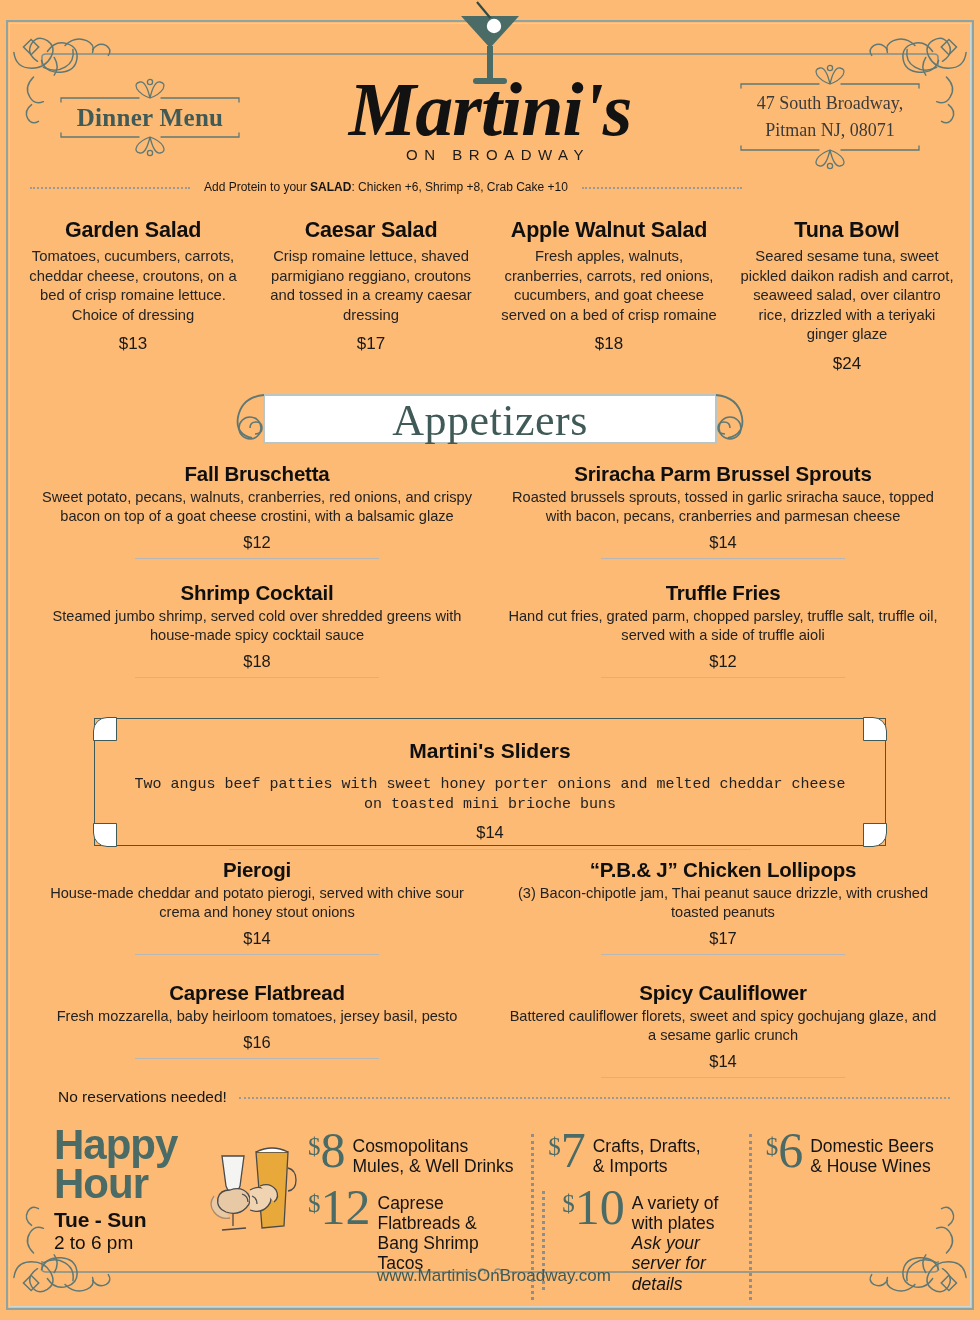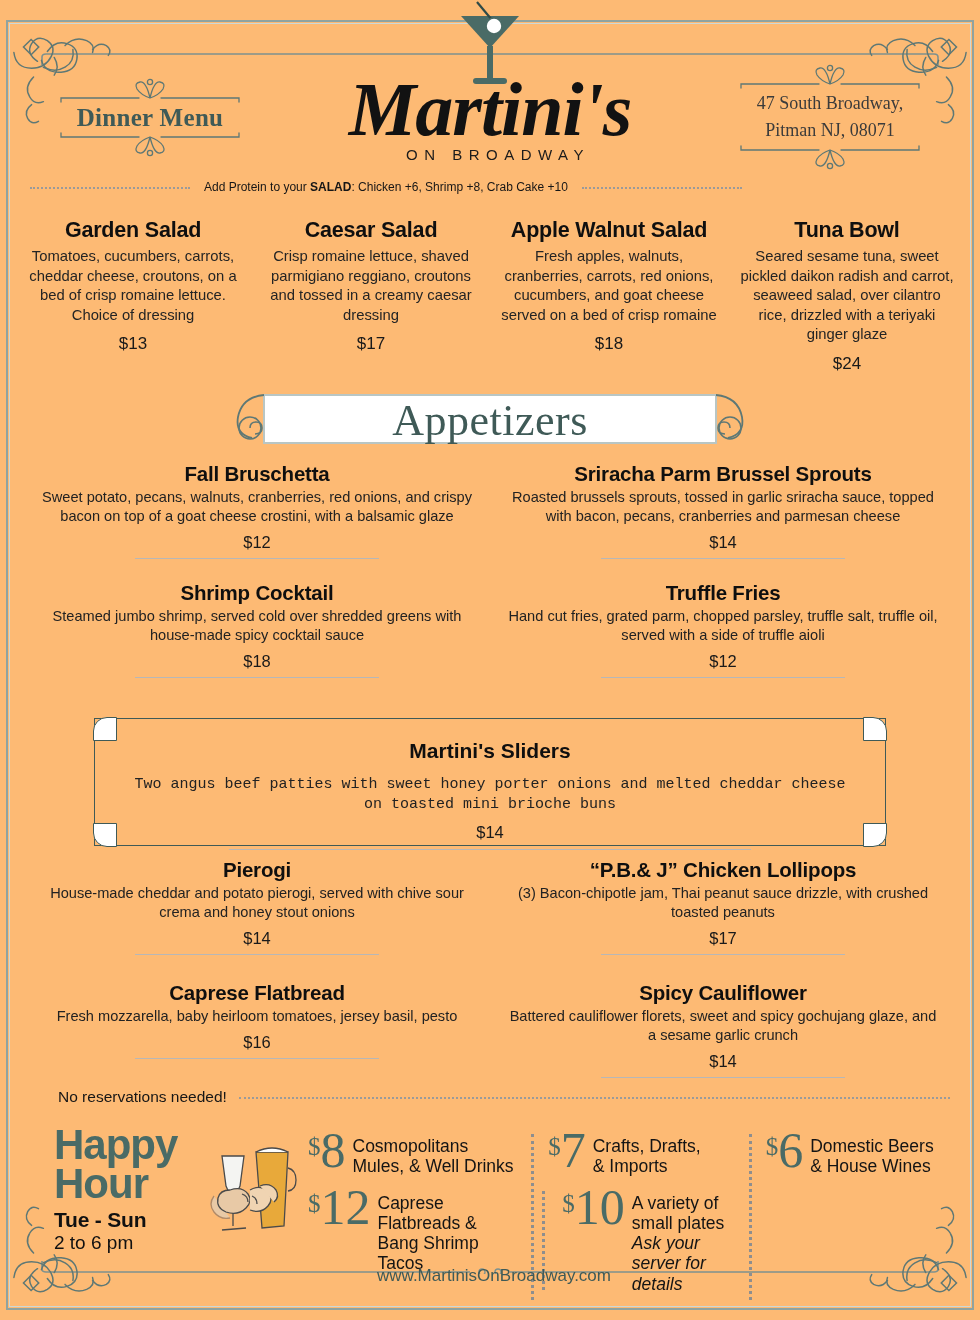--- a/index.html
+++ b/index.html
@@ -432,21 +432,21 @@
             <div>&amp; Imports</div>
           </div>
         </div>
         <div class="hh-item" style="margin-left:-6px;">
           <div class="dotsep" style="margin-left:0;margin-right:8px;align-self:stretch;"></div>
           <div class="hh-price">
             <span class="dol">$</span>
             <span class="num">10</span>
           </div>
           <div class="hh-label">
-            <div>A variety of small plates</div>
+            <div>A variety of with plates</div>
             <div class="it">Ask your server for details</div>
           </div>
         </div>
       </div>
 
       <div class="dotsep"></div>
 
       <div class="hh-colB">
         <div class="hh-item">
           <div class="hh-price">

